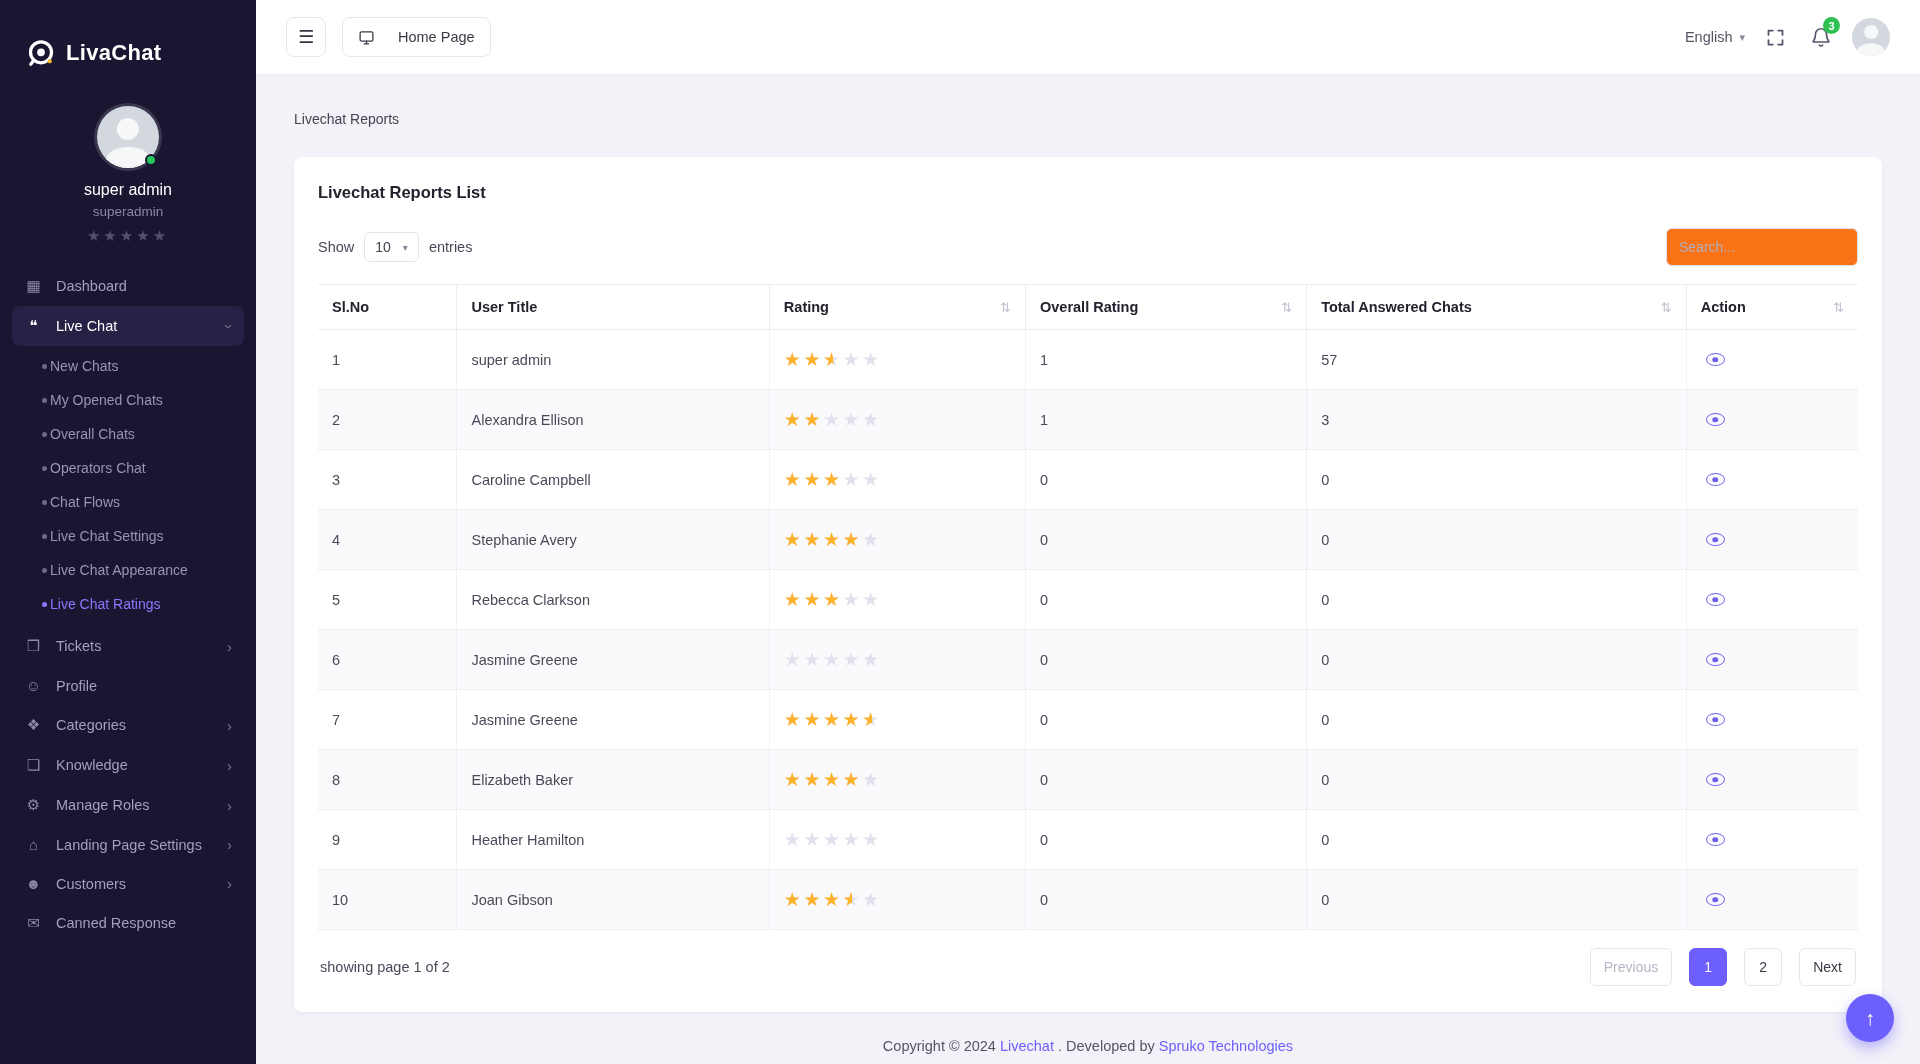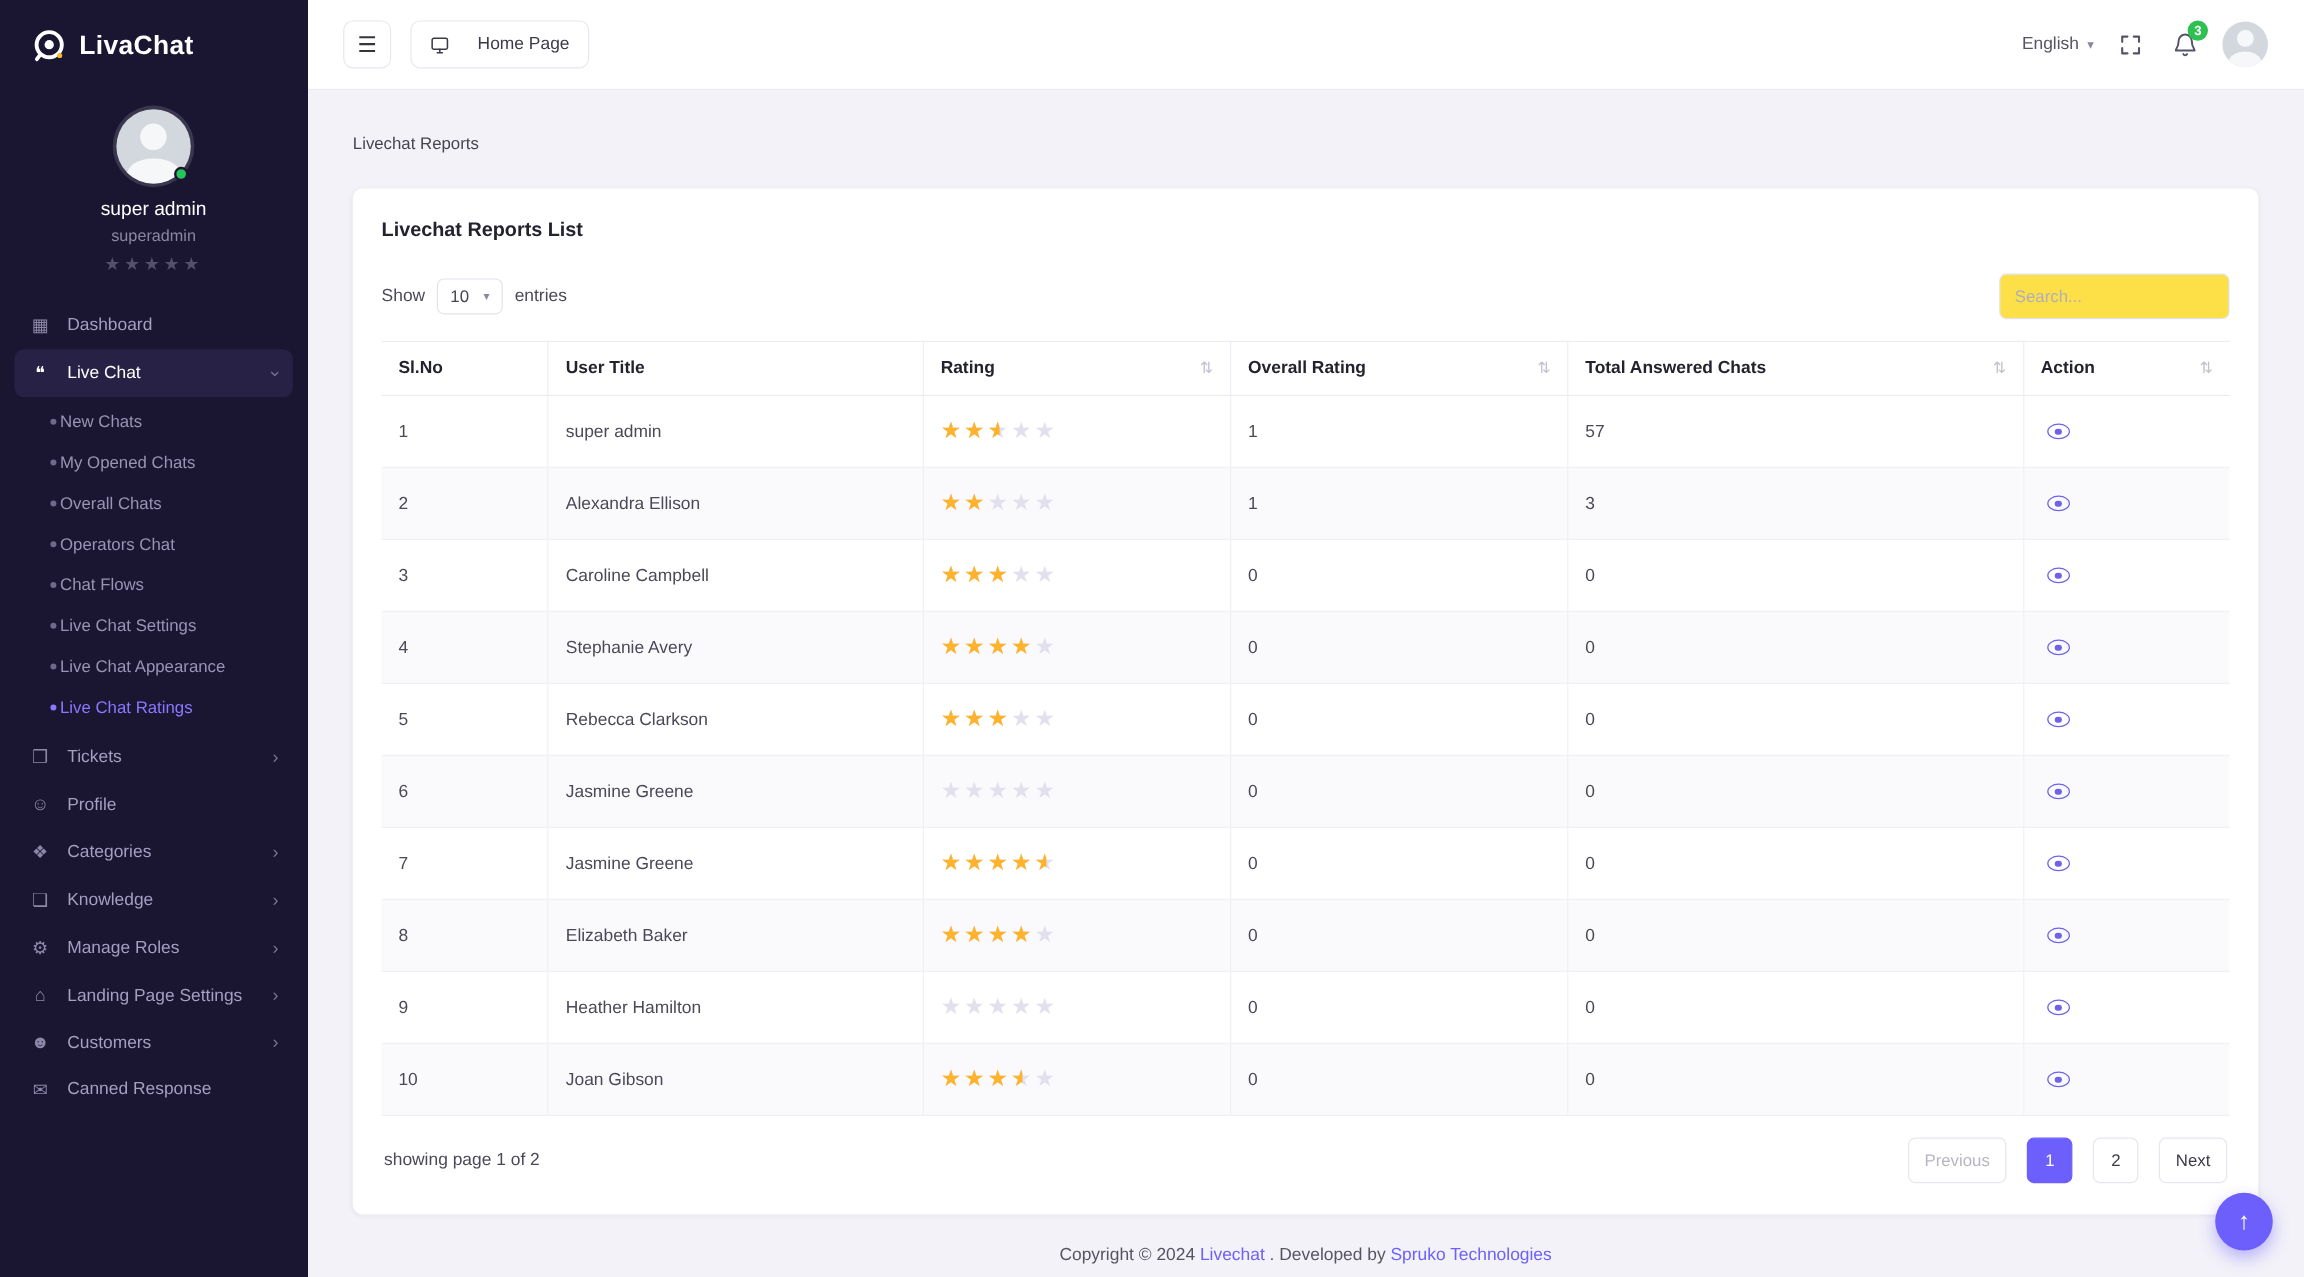--- a/index.html
+++ b/index.html
@@ -10,21 +10,21 @@
     color: #4a4958;
     font-size: 14.5px;
   }
   button { font-family: inherit; }
 
   
   .sidebar {
     position: fixed; left: 0; top: 0; bottom: 0; width: 256px;
     background: #1a1531; color: #a7a1bd; z-index: 20; overflow-y: auto;
   }
-  .logo-row { height: 75px; display: flex; align-items: center; gap: 10px; padding: 16px 26px; cursor: pointer; }
+  .logo-row { height: 75px; display: flex; align-items: center; gap: 10px; padding: 16px 26px; cursor: pointer; margin-top: 15px; }
   .logo-text { color: #fff; font-size: 22px; font-weight: 700; letter-spacing: .3px; }
   .user-block { text-align: center; padding: 16px 0 14px; }
   .user-avatar { width: 62px; height: 62px; margin: 0 auto; position: relative; }
   .avatar { background: #d3d7de; border-radius: 50%; position: relative; overflow: hidden; width: 100%; height: 100%; }
   .avatar::before { content: ""; position: absolute; left: 50%; top: 19%; transform: translateX(-50%); width: 36%; height: 36%; border-radius: 50%; background: #f6f7f9; }
   .avatar::after  { content: ""; position: absolute; left: 50%; bottom: -12%; transform: translateX(-50%); width: 72%; height: 46%; border-radius: 50%; background: #f6f7f9; }
   .user-avatar .avatar { box-shadow: 0 0 0 3px rgba(255,255,255,.14); }
   .status-dot { position: absolute; right: 2px; bottom: 2px; width: 12px; height: 12px; background: #24c559; border: 2px solid #1a1531; border-radius: 50%; }
   .user-name { color: #fff; font-size: 16px; font-weight: 500; margin-top: 13px; }
   .user-role { color: #8b86a3; font-size: 13.5px; margin-top: 5px; }
@@ -89,21 +89,21 @@
 
   .controls { display: flex; align-items: center; justify-content: space-between; margin-bottom: 18px; gap: 17px; }
   .show-entries { display: flex; align-items: center; gap: 10px; color: #4a4958; }
   .pill-select {
     display: flex; align-items: center; gap: 12px; border: 1px solid #e4e2ee;
     border-radius: 6px; padding: 6px 10px; font-size: 14px; color: #45444f; cursor: pointer; background: #fff;
   }
   .pill-select .caret { font-size: 10px; color: #8a889a; }
   .search-input {
     width: 192px; height: 38px; border: 1px solid #e4e2ee; border-radius: 6px;
-    padding: 0 12px; font-size: 14px; color: #45444f; outline: none; background: #fde047;
+    padding: 0 12px; font-size: 14px; color: #45444f; outline: none; background: #f97316;
   }
   .search-input::placeholder { color: #b0aebd; }
 
   table { width: 100%; border-collapse: collapse; font-size: 14.5px; }
   th {
     text-align: left; font-weight: 700; color: #23222e; padding: 14px;
     border-top: 1px solid #edecf4; border-bottom: 1px solid #edecf4; border-right: 1px solid #edecf4;
     cursor: pointer;
   }
   th:last-child { border-right: none; }

